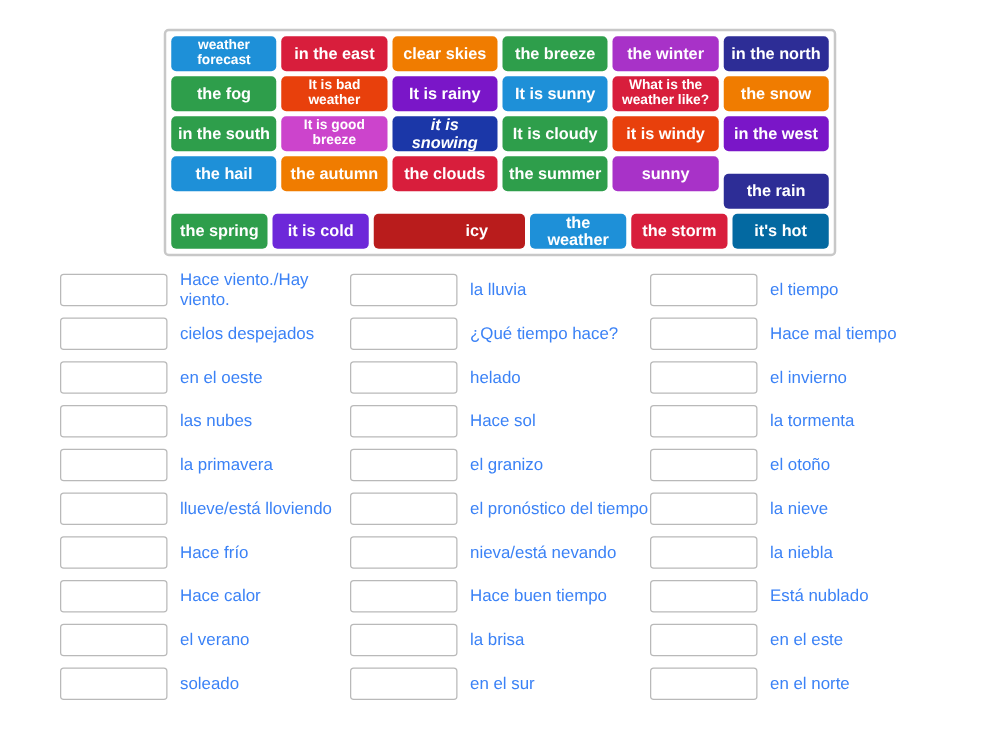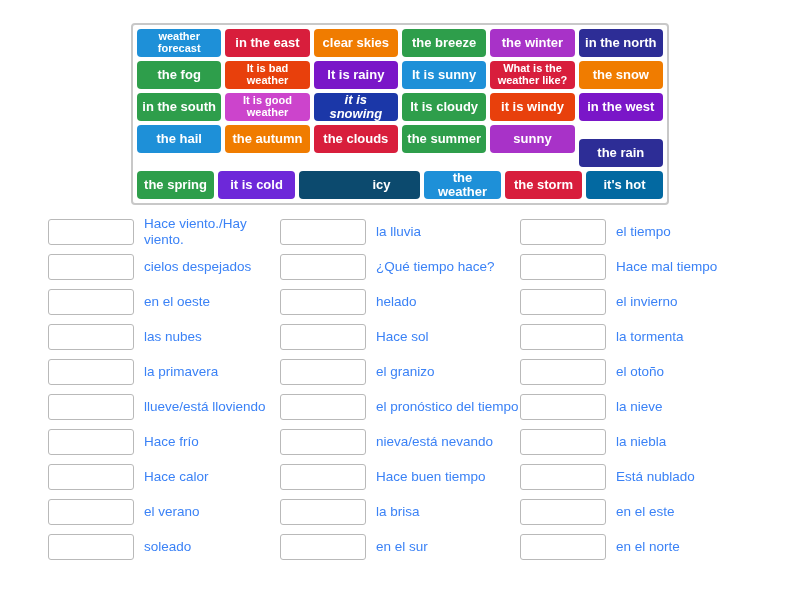--- a/index.html
+++ b/index.html
@@ -104,38 +104,38 @@
       <div class="tile-row">
         <div class="tile" style="background: rgb(46, 158, 75);">the fog</div>
         <div class="tile small" style="background: rgb(232, 64, 12);">It is bad weather</div>
         <div class="tile" style="background: rgb(122, 22, 200);">It is rainy</div>
         <div class="tile" style="background: rgb(30, 144, 216);">It is sunny</div>
         <div class="tile small" style="background: rgb(216, 30, 60);">What is the weather like?</div>
         <div class="tile" style="background: rgb(240, 124, 0);">the snow</div>
       </div>
       <div class="tile-row">
         <div class="tile" style="background: rgb(46, 158, 75);">in the south</div>
-        <div class="tile small" style="background: rgb(204, 68, 204);">It is good weather</div>
+        <div class="tile small" style="background: rgb(204, 68, 204);">It is good breeze</div>
         <div class="tile" style="background: rgb(27, 55, 168); font-style: italic;">it is snowing</div>
         <div class="tile" style="background: rgb(46, 158, 75);">It is cloudy</div>
         <div class="tile" style="background: rgb(232, 64, 12);">it is windy</div>
         <div class="tile" style="background: rgb(122, 22, 200);">in the west</div>
       </div>
       <div class="tile-row">
         <div class="tile" style="background: rgb(30, 144, 216);">the hail</div>
         <div class="tile" style="background: rgb(240, 124, 0);">the autumn</div>
         <div class="tile" style="background: rgb(216, 30, 60);">the clouds</div>
         <div class="tile" style="background: rgb(46, 158, 75);">the summer</div>
         <div class="tile" style="background: rgb(168, 50, 200);">sunny</div>
         <div class="tile" style="background: rgb(45, 45, 150); margin-top: 16px;">the rain</div>
       </div>
       <div class="tile-row">
         <div class="tile" style="background: rgb(46, 158, 75);">the spring</div>
         <div class="tile" style="background: #6d28d9;">it is cold</div>
-        <div class="tile" style="background: #0c4a6e; padding-left: 47px;">icy</div>
+        <div class="tile" style="background: #b91c1c; padding-left: 47px;">icy</div>
         <div class="tile" style="background: rgb(30, 144, 216);">the weather</div>
         <div class="tile" style="background: rgb(216, 30, 60);">the storm</div>
         <div class="tile" style="background: #0369a1;">it's hot</div>
       </div>
     </div>
 
   <div id="answer-grid">
       <div class="answer-item col1">
         <div class="drop-box"></div>
         <div class="answer-label">Hace viento./Hay viento.</div>

